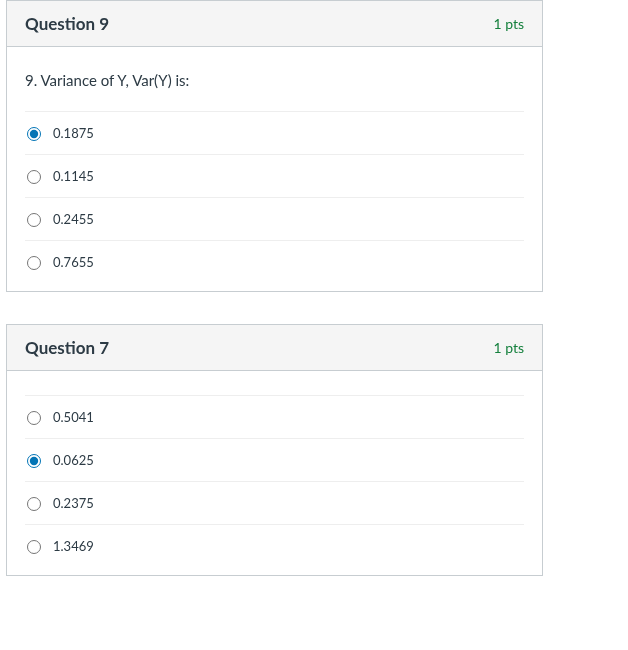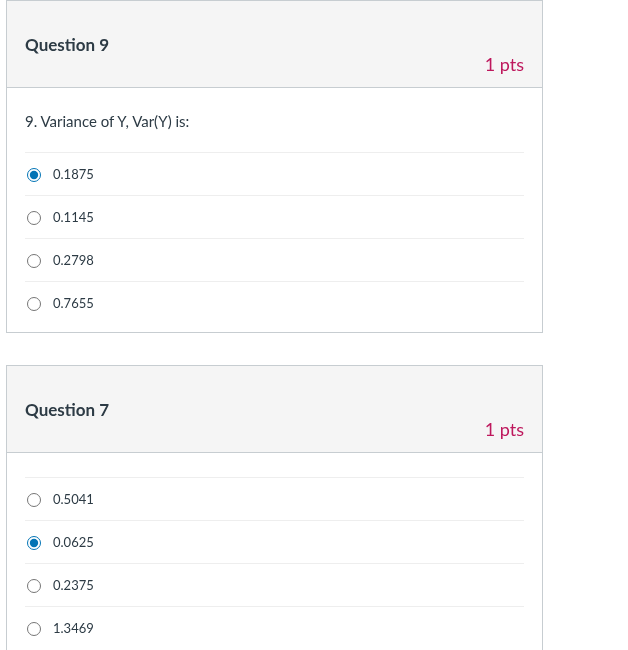--- a/index.html
+++ b/index.html
@@ -27,23 +27,22 @@
     background: #f5f5f5;
     border-bottom: 1px solid #c7cdd1;
     padding: 12px 18px;
   }
   .question-title {
     font-weight: 700;
     font-size: 17px;
     color: #2d3b45;
   }
   .question-pts {
-    font-size: 18px;
-    color: #be185d;
-    margin-top: 40px;
+    font-size: 14px;
+    color: #15803d;
   }
   .question-body {
     padding: 24px 18px 8px 18px;
   }
   .question-prompt {
     font-size: 15px;
     color: #2d3b45;
     margin-bottom: 22px;
   }
   .options {
@@ -87,21 +86,21 @@
         <label class="option-row">
           <input type="radio" name="q9" checked="" style="">
           <span class="option-label">0.1875</span>
         </label>
         <label class="option-row">
           <input type="radio" name="q9" style="">
           <span class="option-label">0.1145</span>
         </label>
         <label class="option-row">
           <input type="radio" name="q9" style="">
-          <span class="option-label">0.2798</span>
+          <span class="option-label">0.2455</span>
         </label>
         <label class="option-row">
           <input type="radio" name="q9" style="">
           <span class="option-label">0.7655</span>
         </label>
       </div>
     </div>
   </div>
 
   <div class="question-card">

